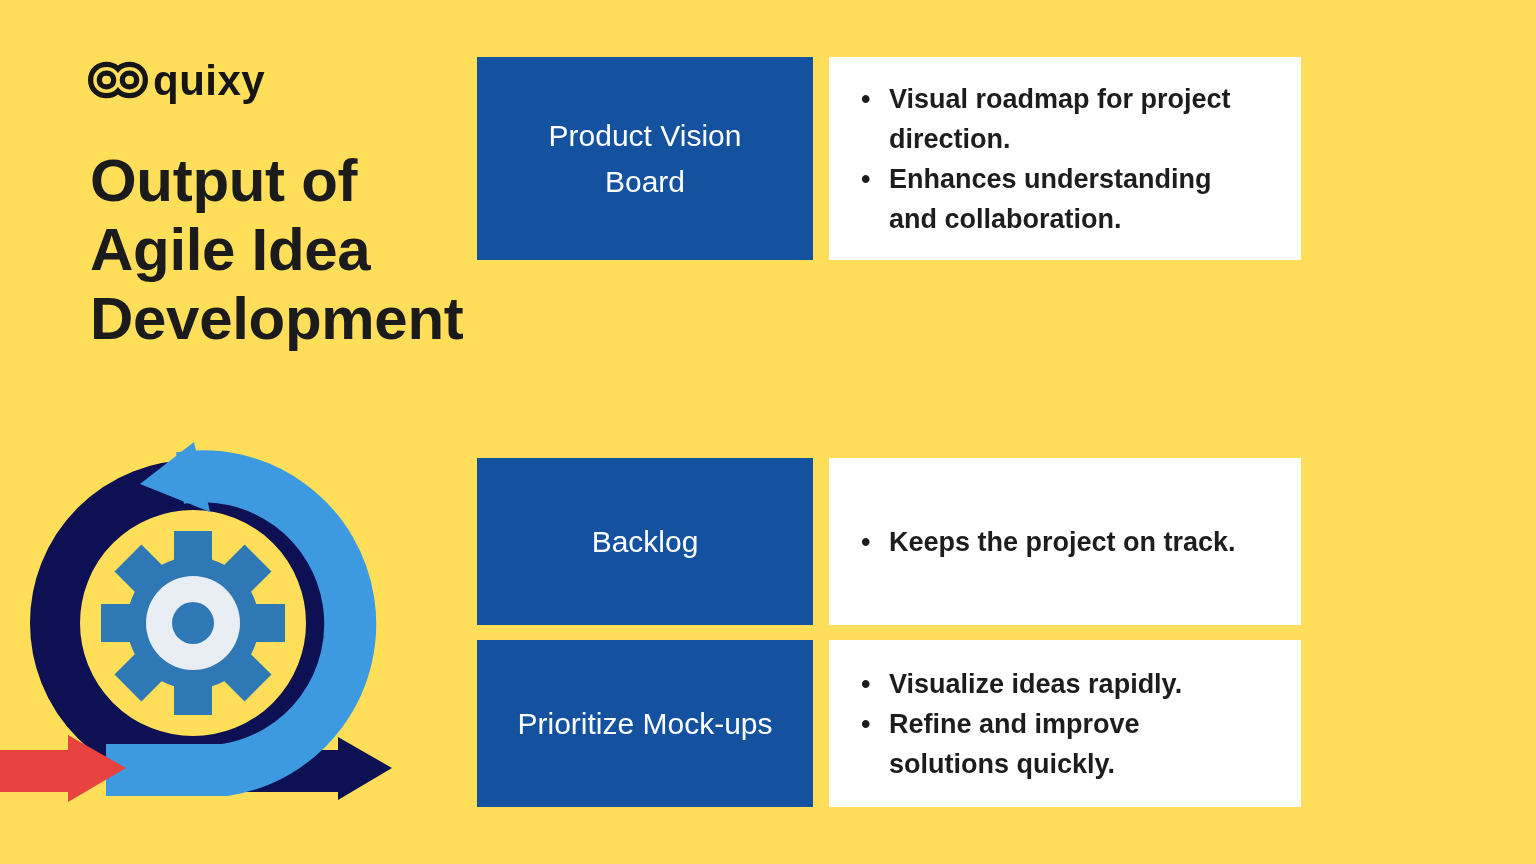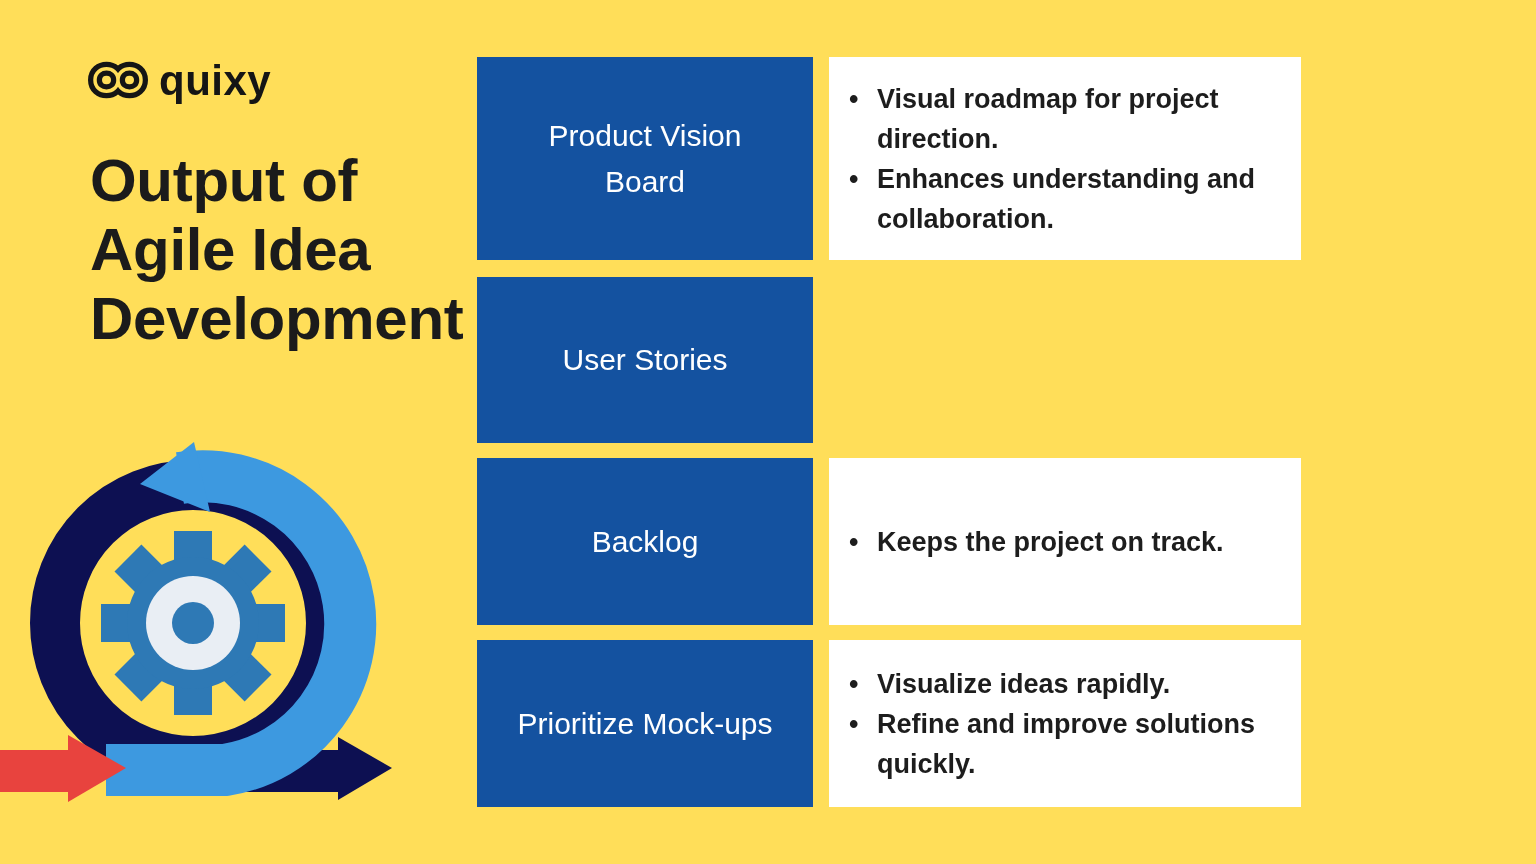--- a/index.html
+++ b/index.html
@@ -5,21 +5,21 @@
   html,body{margin:0;padding:0;}
   .canvas{
     position:relative;width:1536px;height:864px;overflow:hidden;
     background:#FFDE59;
     font-family:"Liberation Sans",sans-serif;
   }
   
   .logo{position:absolute;left:86px;top:56px;display:flex;align-items:center;}
   .logo svg{display:block;}
   .logo-text{
-    font-size:42px;font-weight:700;color:#151515;margin-left:9px;
+    font-size:42px;font-weight:700;color:#151515;margin-left:3px;
     letter-spacing:.5px;line-height:1;padding-top:2px;
   }
   
   .title{
     position:absolute;left:90px;top:146px;width:420px;
     font-size:60px;line-height:69px;font-weight:800;color:#1b1b1b;
     letter-spacing:-.3px;
   }
   .title span{display:block;}
   
@@ -31,21 +31,21 @@
   .row:nth-child(2){height:166px;margin-bottom:15px;}
   .row:nth-child(3){height:167px;margin-bottom:15px;}
   .row:nth-child(4){height:167px;}
   .label-box{
     flex:0 0 336px;background:#1452A0;color:#ffffff;
     display:flex;align-items:center;justify-content:center;text-align:center;
     font-size:30px;line-height:46px;font-weight:500;padding:0 28px;box-sizing:border-box;
   }
   .content-box{
     flex:1;background:#ffffff;display:flex;align-items:center;
-    box-sizing:border-box;padding:14px 36px 14px 14px;
+    box-sizing:border-box;padding:14px 36px 14px 26px;
   }
   .content-box ul{list-style:none;margin:0;padding:0;}
   .content-box li{
     position:relative;padding-left:34px;
     font-size:27px;line-height:40px;font-weight:600;color:#1d1d1d;
   }
   .content-box li::before{
     content:"\2022";position:absolute;left:6px;top:0;
   }
 </style>
@@ -104,21 +104,20 @@
       <div class="label-box">Product Vision Board</div>
       <div class="content-box">
         <ul>
           <li>Visual roadmap for project direction.</li>
           <li>Enhances understanding and collaboration.</li>
         </ul>
       </div>
     </div>
 
     <div class="row">
-      <div class="label-box">User Stories</div>
     </div>
 
     <div class="row">
       <div class="label-box">Backlog</div>
       <div class="content-box">
         <ul>
           <li>Keeps the project on track.</li>
         </ul>
       </div>
     </div>

